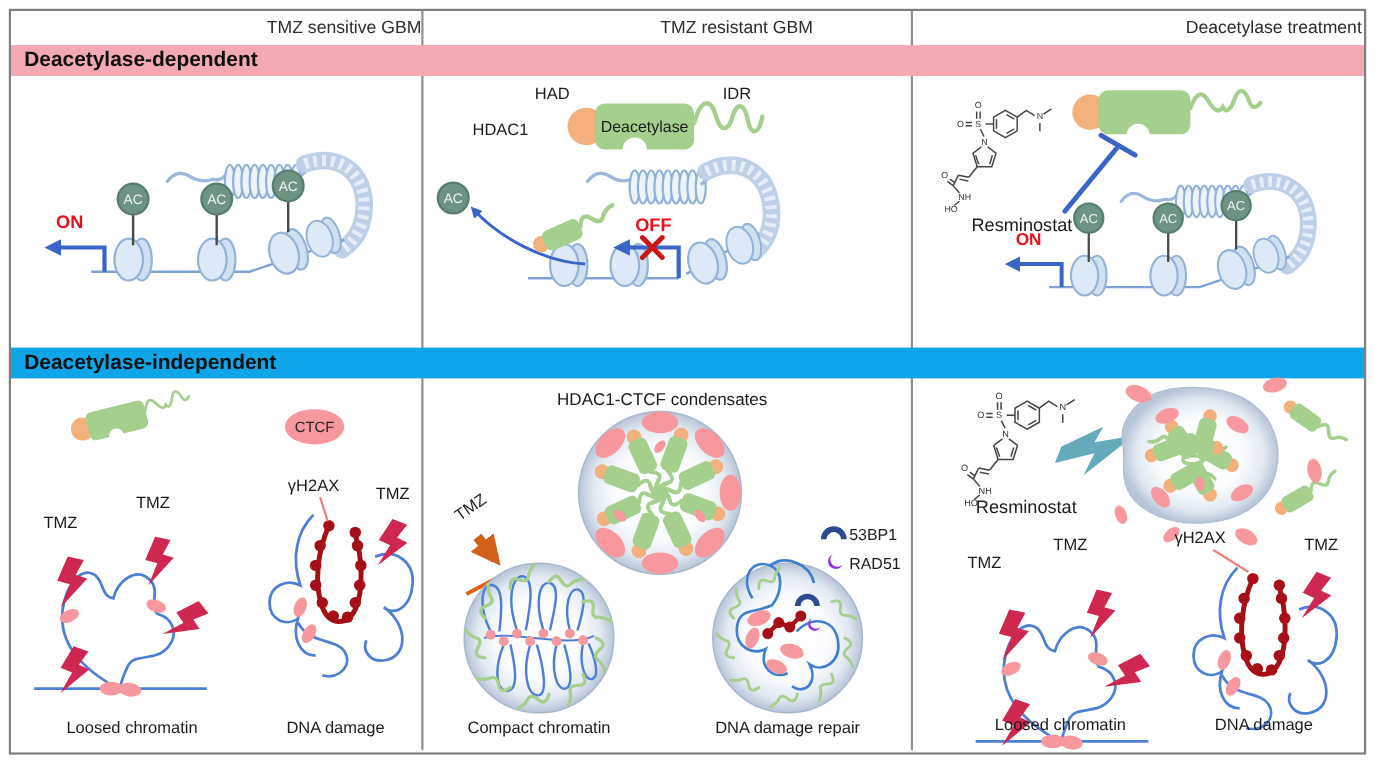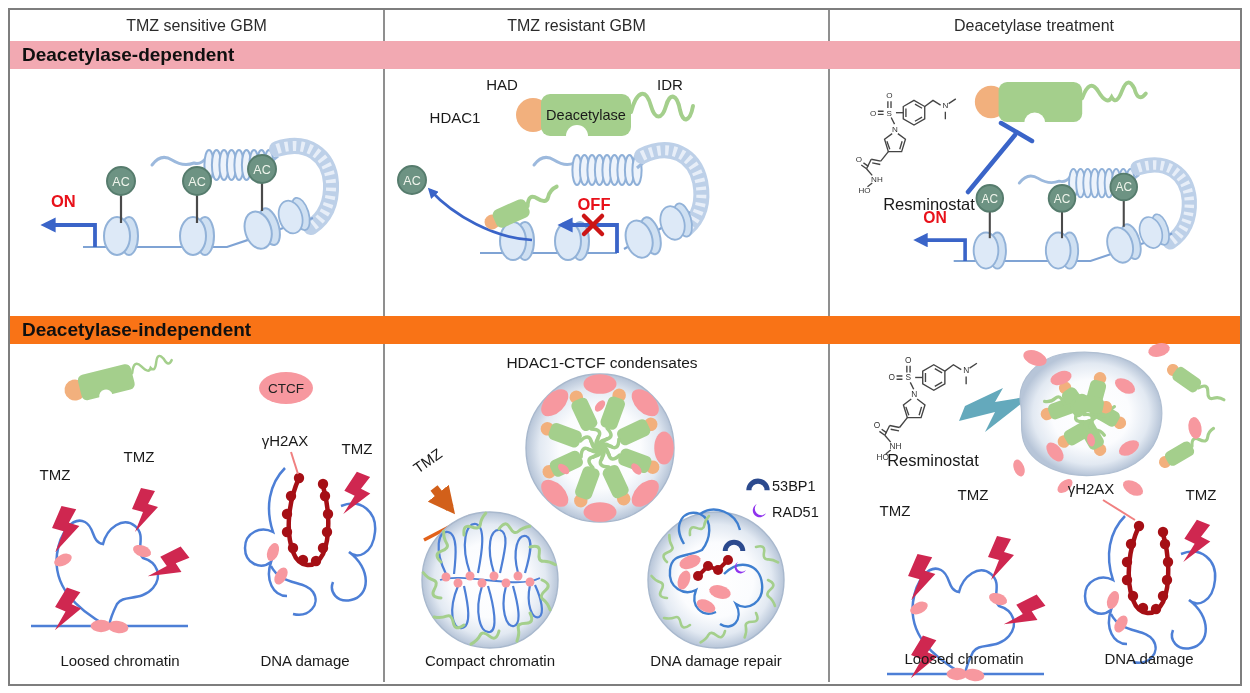--- a/index.html
+++ b/index.html
@@ -1,20 +1,20 @@
 <!DOCTYPE html>
 <html><head>
 <meta charset="utf-8">
 <style>
   html,body{margin:0;padding:0;background:#fff;}
   #stage{position:relative;width:1250px;height:693px;background:#fff;overflow:hidden;
          font-family:"Liberation Sans",sans-serif;}
   .frame{position:absolute;left:8px;top:8px;width:1230px;height:674px;border:2px solid #7e7e7e;}
   .vdiv{position:absolute;top:10px;height:672px;width:2px;background:#8f8f8f;}
-  .hcell{position:absolute;top:10px;height:31px;line-height:31px;text-align:center;
+  .hcell{position:absolute;top:10px;height:31px;line-height:31px;text-align:right;
          font-size:16px;color:#2b2b2b;}
   .band{position:absolute;left:10px;width:1230px;height:28px;line-height:28px;
         font-size:19px;font-weight:bold;color:#101010;padding-left:12px;box-sizing:border-box;}
   svg{position:absolute;overflow:visible;}
   svg text{font-family:"Liberation Sans",sans-serif;}
   .cap{font-size:15px;fill:#1a1a1a;}
   .tmz{font-size:15px;fill:#1a1a1a;}
   .redlbl{font-size:16.5px;font-weight:bold;fill:#e8111a;}
   .schemlbl{font-size:15px;fill:#1a1a1a;}
   .atom{font-size:8.5px;fill:#333;}
@@ -167,25 +167,25 @@
         <use href="#boltP" fill="#cf2750" transform="translate(126,22) rotate(10)"></use>
       </g>
     </defs>
   </svg>
 
   <div class="frame"></div>
   <div class="vdiv" style="left:383px"></div>
   <div class="vdiv" style="left:828px"></div>
 
   <div class="hcell" style="left:10px;width:373px">TMZ sensitive GBM</div>
-  <div class="hcell" style="left:389px;width:375px">TMZ resistant GBM</div>
+  <div class="hcell" style="left:364px;width:375px">TMZ resistant GBM</div>
   <div class="hcell" style="left:830px;width:408px">Deacetylase treatment</div>
 
   <div class="band" style="top:41px;background:#f2a9b2">Deacetylase-dependent</div>
-  <div class="band" style="top:316px;background:#f97316">Deacetylase-independent</div>
+  <div class="band" style="top:316px;background:#0ea5e9">Deacetylase-independent</div>
 
   <svg style="left:9px;top:70px" width="374" height="246" viewBox="0 0 374 246">
     <use href="#chromOn" transform="translate(48,37)"></use>
   </svg>
 
   <svg style="left:384px;top:70px" width="444" height="246" viewBox="0 0 444 246">
     <text x="71" y="53" class="schemlbl" text-anchor="middle">HDAC1</text>
     <text x="118" y="20" class="schemlbl" text-anchor="middle">HAD</text>
     <text x="286" y="20" class="schemlbl" text-anchor="middle">IDR</text>
     <circle cx="149" cy="45" r="17" fill="#f2b07d"></circle>

